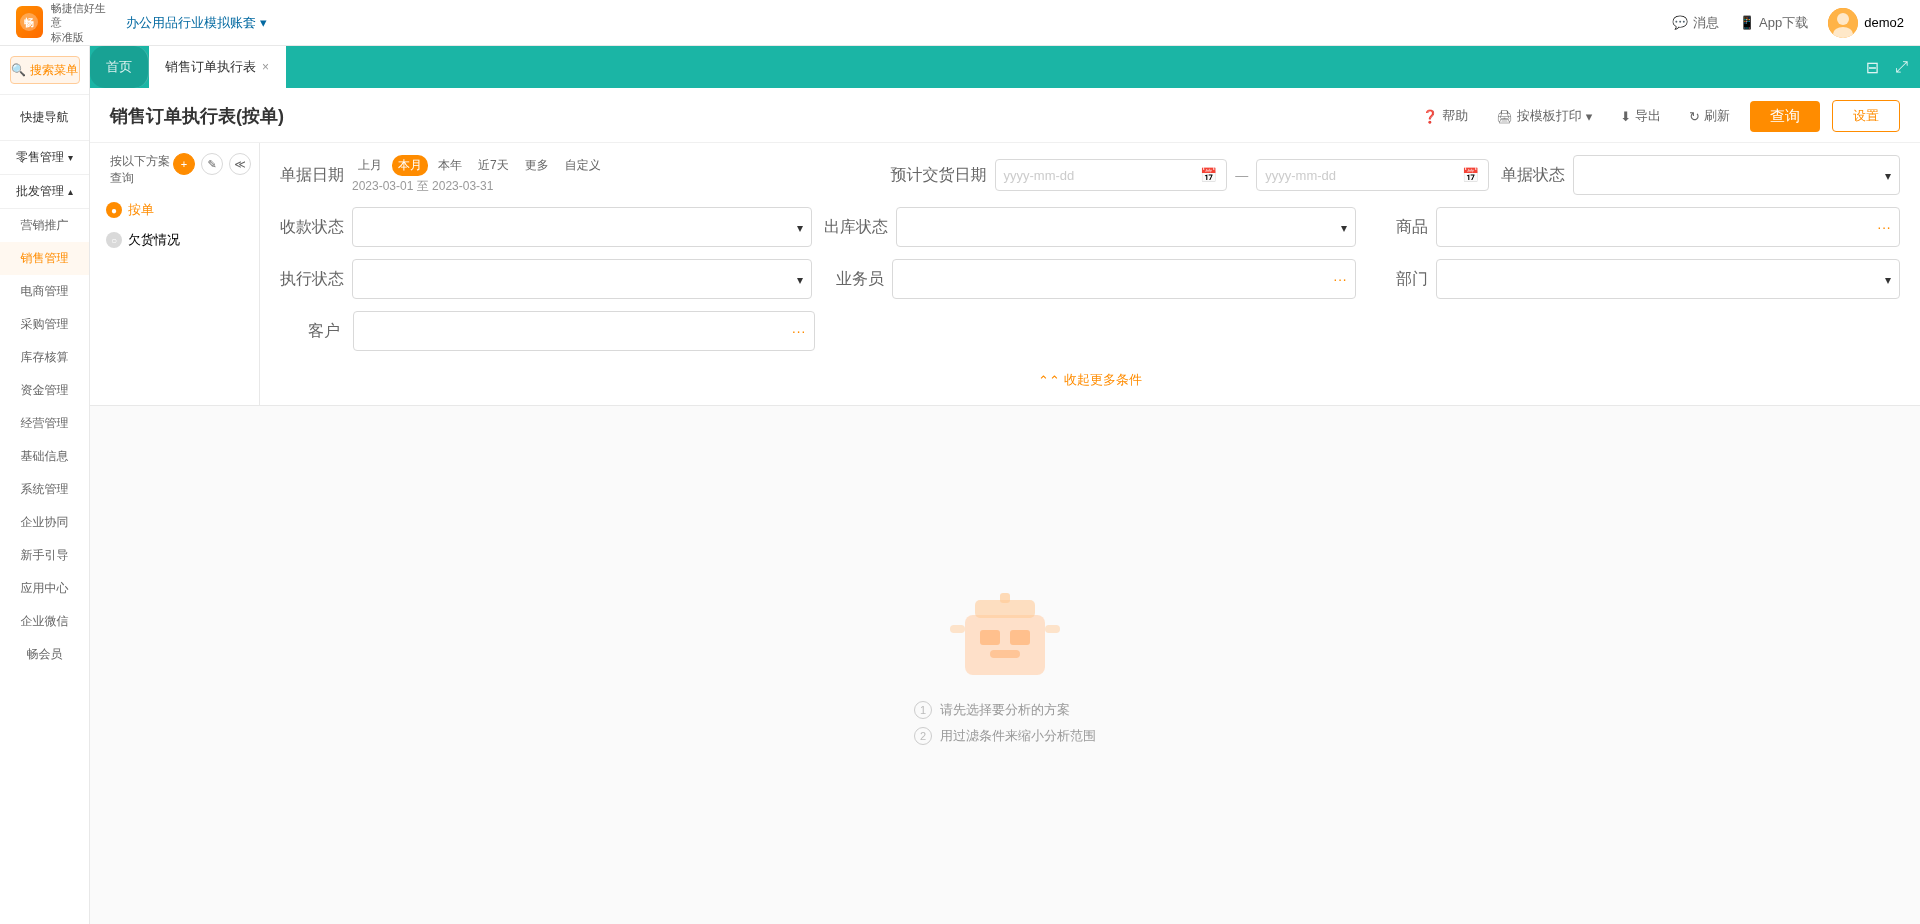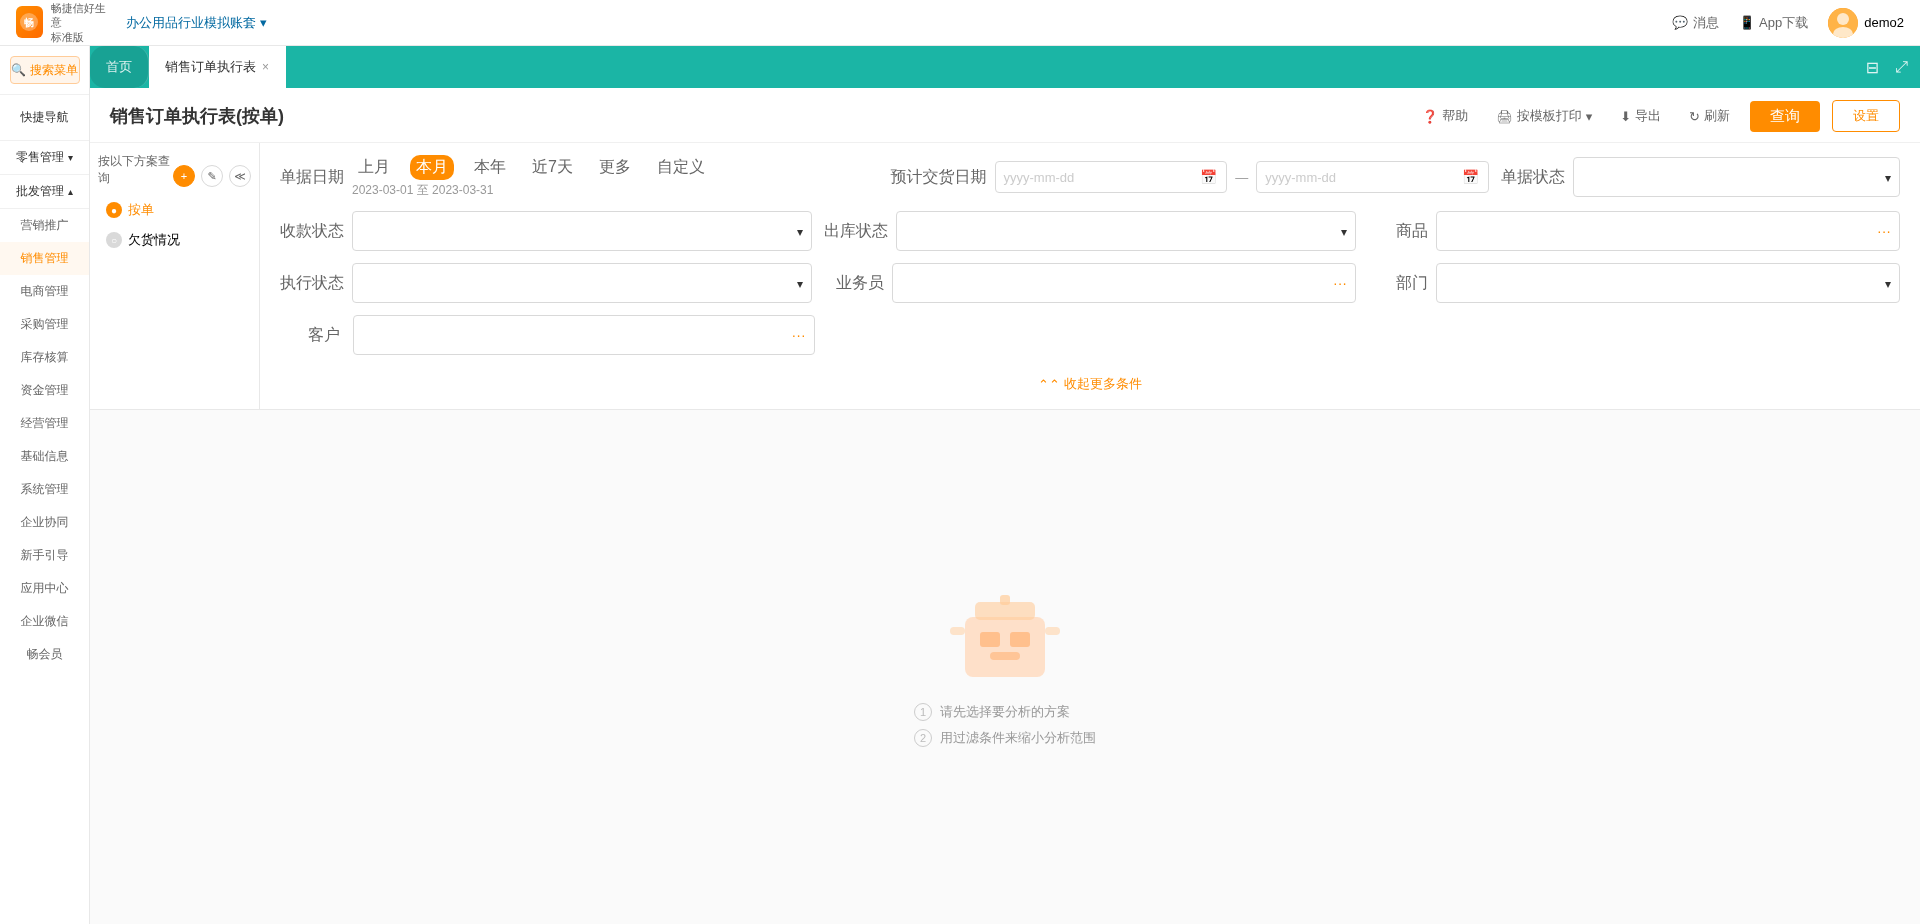--- a/index.html
+++ b/index.html
@@ -181,22 +181,23 @@
       border-bottom: 1px solid #e8e8e8;
       flex-shrink: 0;
     }
     .filter-left {
       width: 170px;
       border-right: 1px solid #e8e8e8;
       padding: 10px 8px;
       flex-shrink: 0;
     }
     .filter-left-header {
-      display: flex; align-items: flex-end; justify-content: space-between;
+      display: flex; align-items: flex-start; justify-content: space-between;
       margin-bottom: 8px;
+      margin-left: 12px;
     }
     .filter-left-title { font-size: 12px; color: #666; }
     .filter-left-icons { display: flex; gap: 6px; }
     .filter-icon-btn {
       width: 22px; height: 22px;
       border: 1px solid #d9d9d9; border-radius: 50%;
       display: flex; align-items: center; justify-content: center;
       cursor: pointer; font-size: 11px; color: #666;
     }
     .filter-icon-btn.orange { background: #ff8c00; border-color: #ff8c00; color: #fff; }
@@ -242,22 +243,22 @@
       display: flex; gap: 4px; align-items: center;
       border: none; padding: 0;
     }
     .date-input {
       flex: 1; height: 32px;
       border: 1px solid #d9d9d9; border-radius: 4px;
       padding: 0 8px; font-size: 13px; color: #bbb;
       display: flex; align-items: center; justify-content: space-between;
     }
     .filter-date-shortcut {
-      display: flex; align-items: center; gap: 14px;
-      font-size: 16px;
+      display: flex; align-items: center; gap: 4px;
+      font-size: 12px;
     }
     .date-shortcut-btn {
       padding: 2px 6px; border-radius: 3px;
       cursor: pointer; color: #666;
     }
     .date-shortcut-btn.active {
       background: #ff8c00; color: white; border-radius: 10px;
     }
     .date-range-display {
       font-size: 12px; color: #999; margin-top: 2px;

